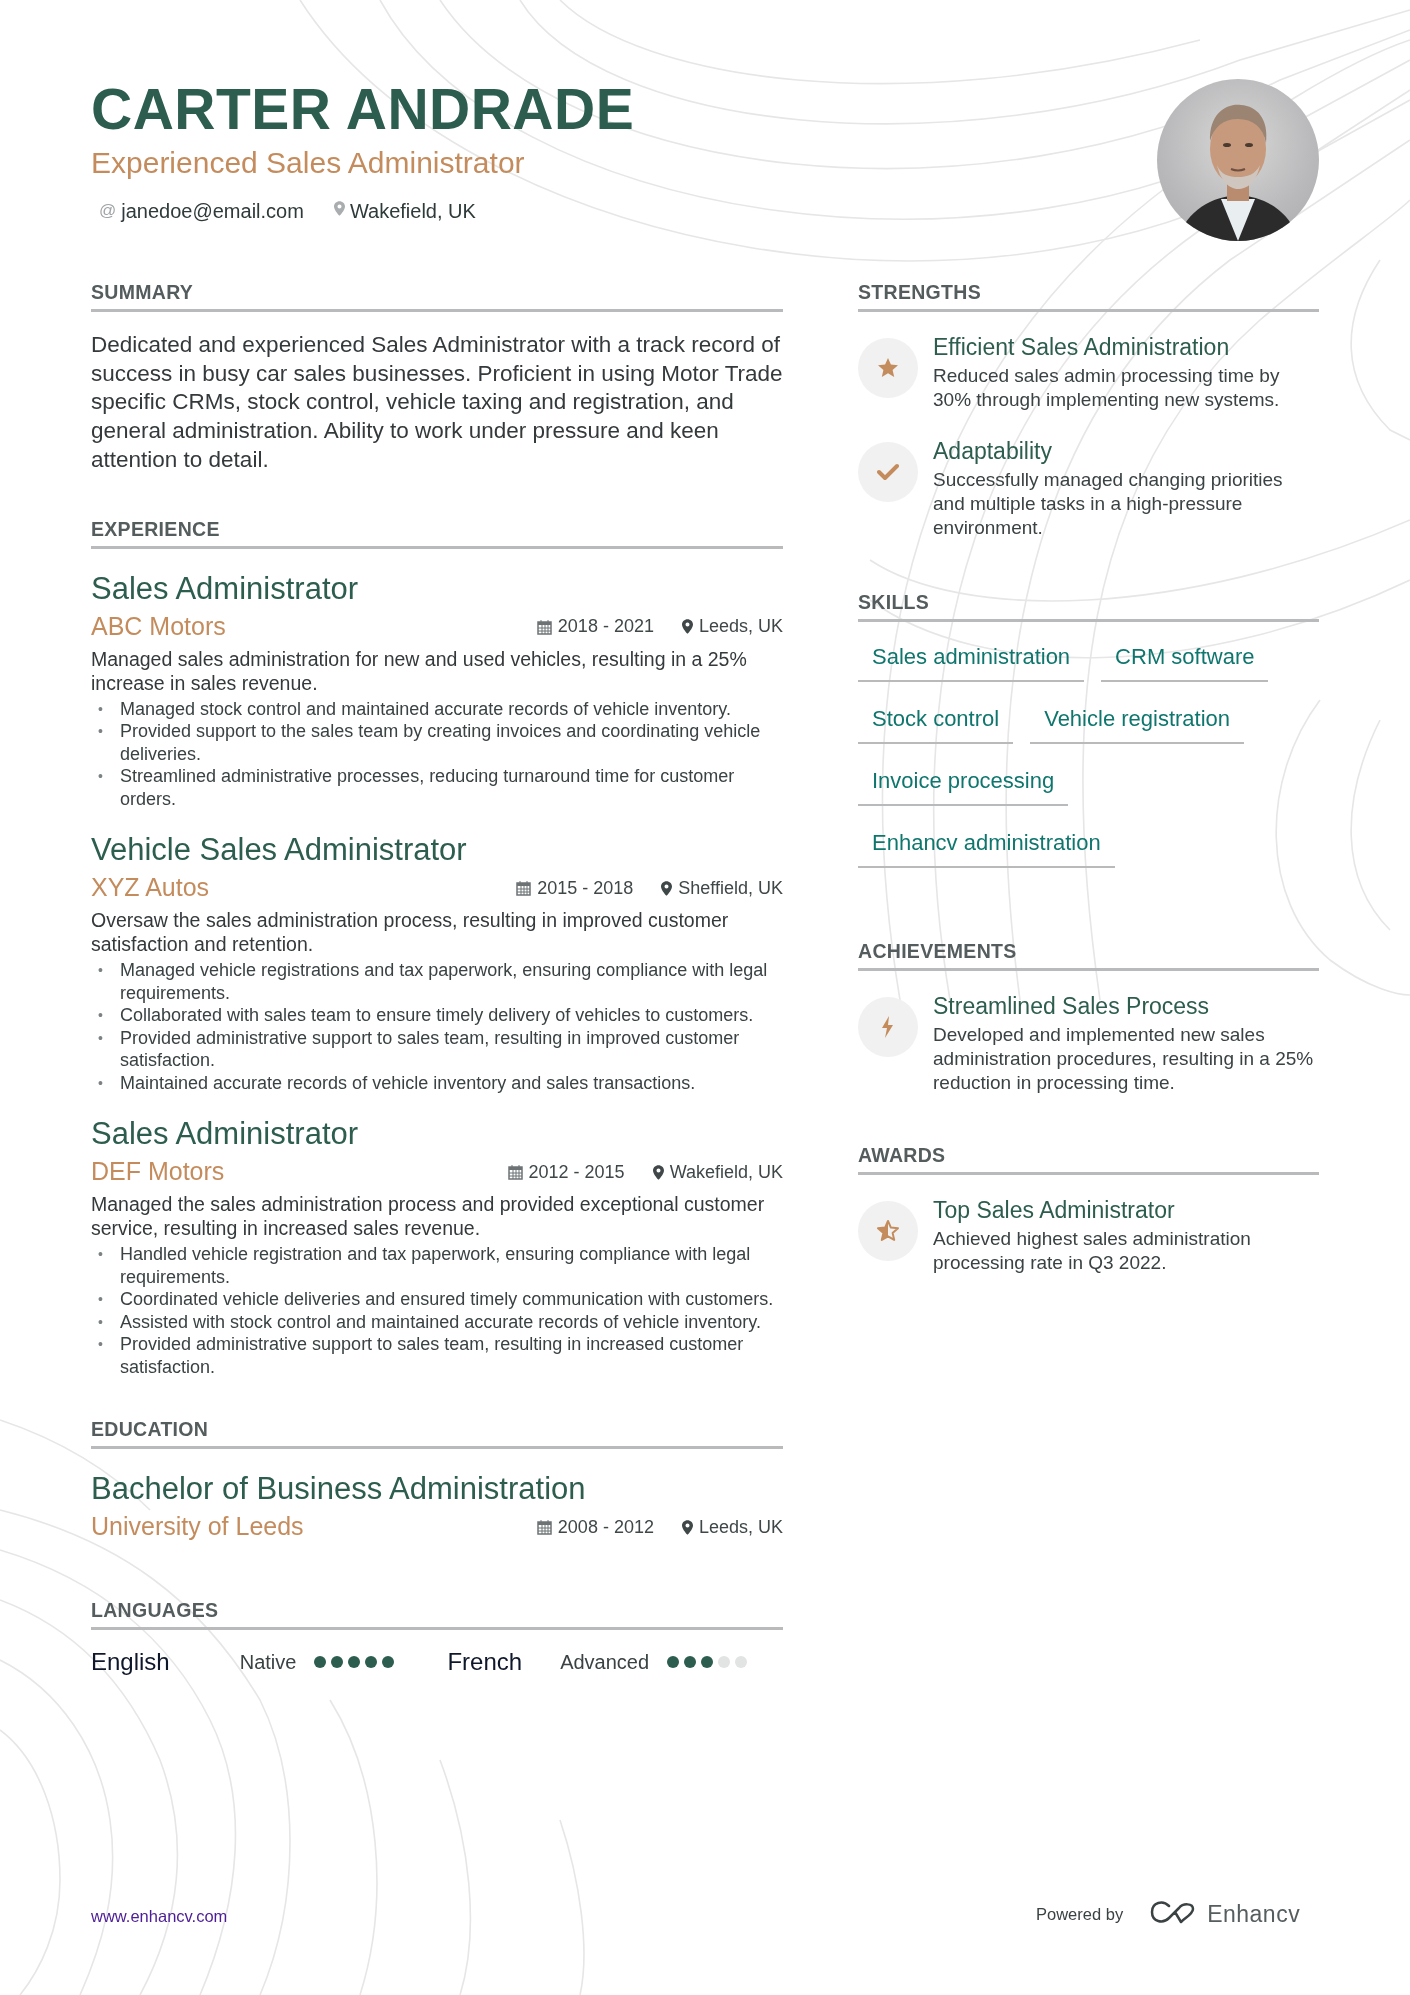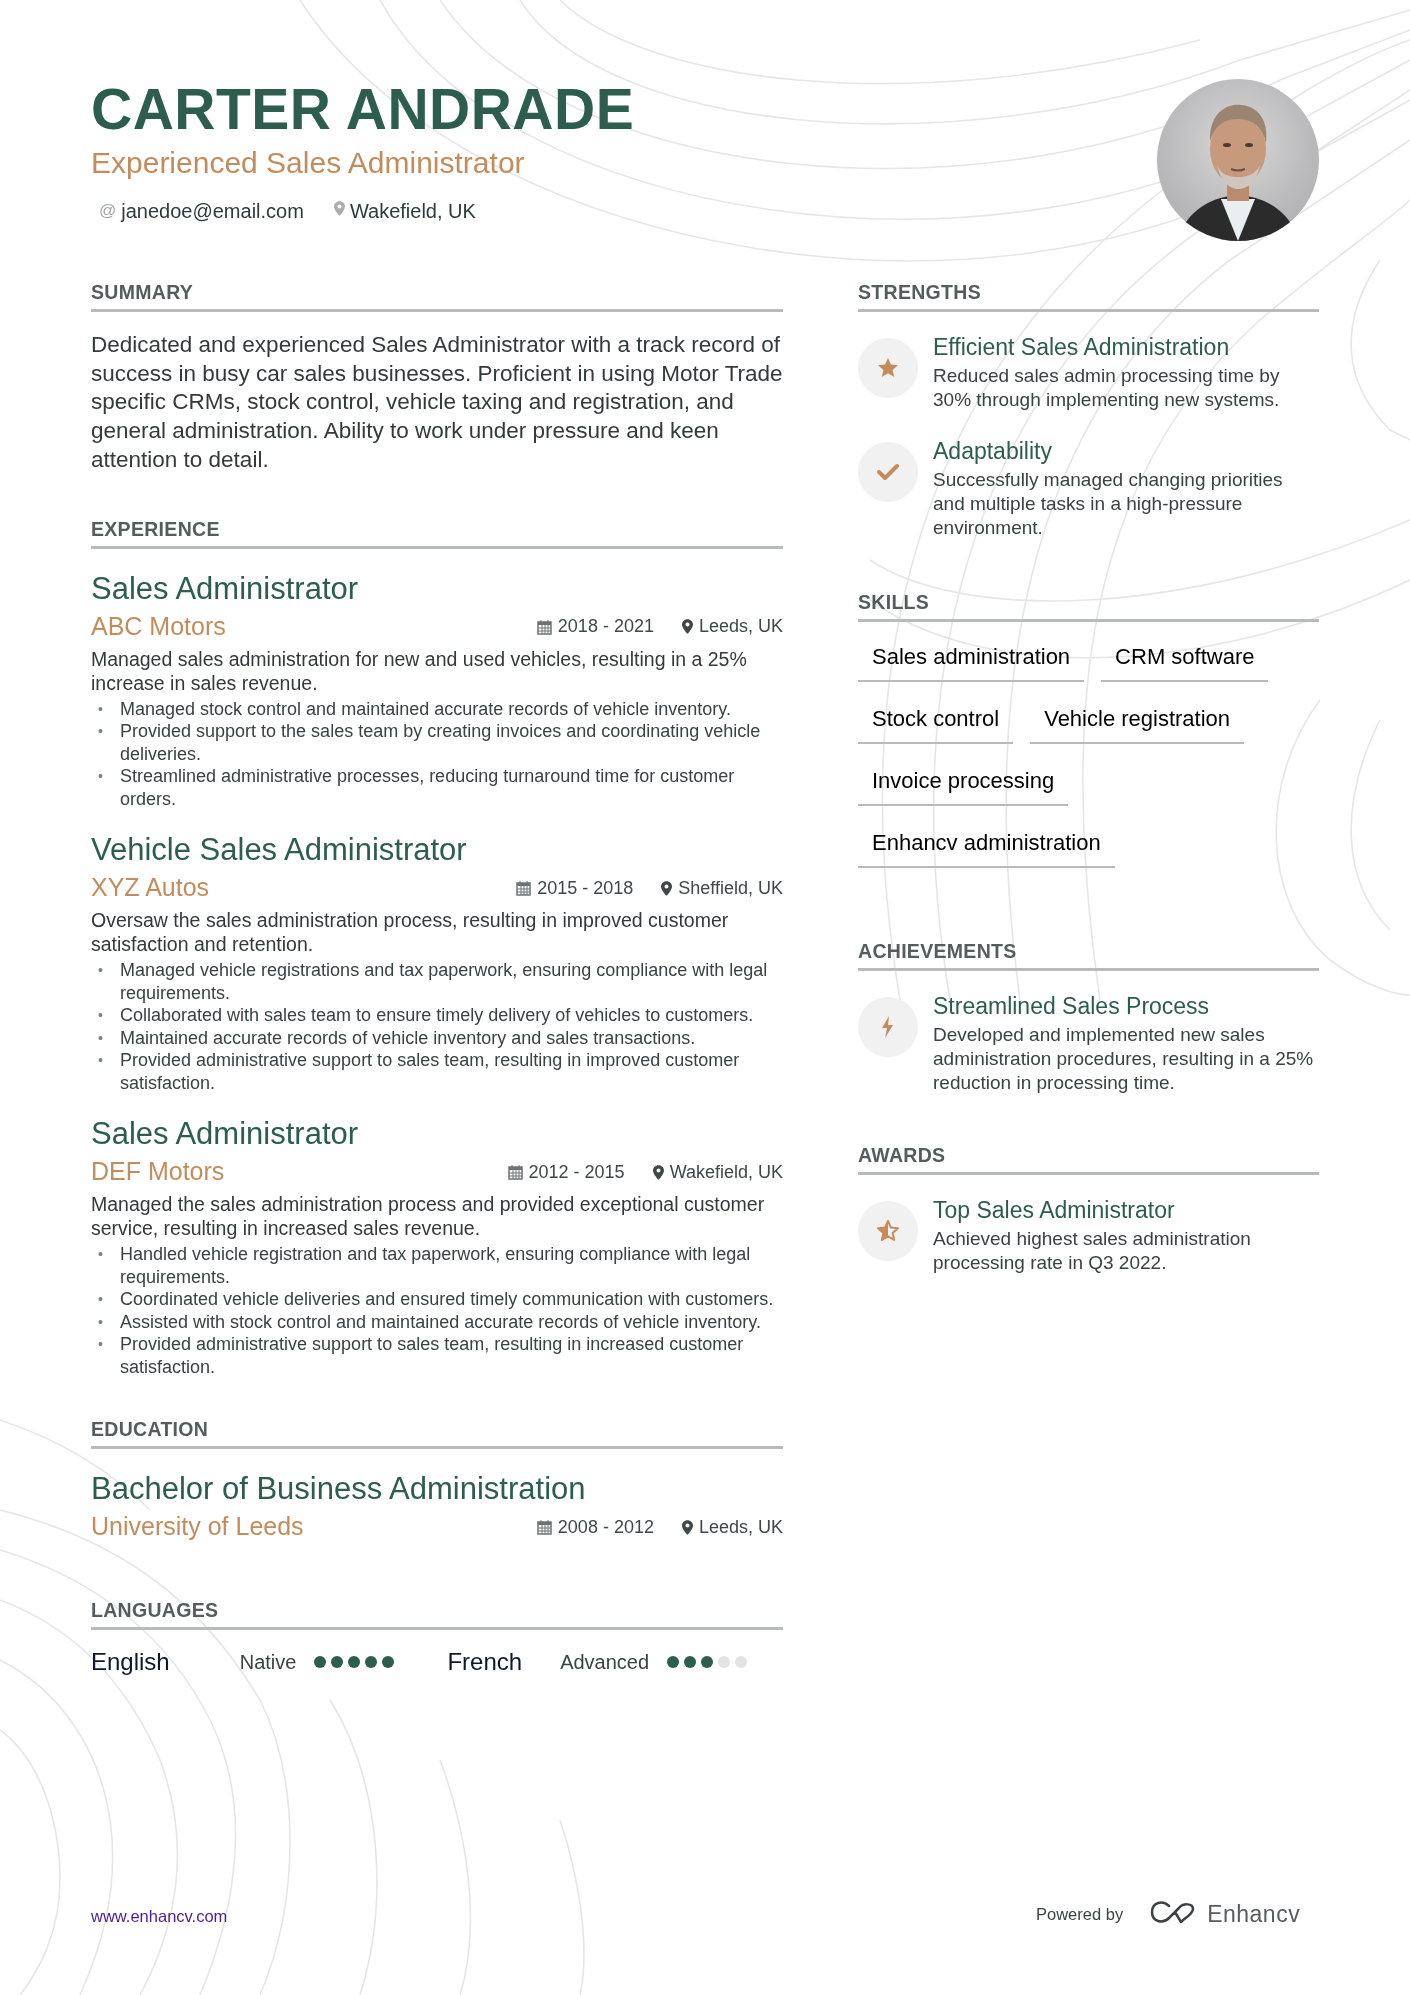--- a/index.html
+++ b/index.html
@@ -44,21 +44,21 @@
   .dot { width: 12px; height: 12px; border-radius: 50%; background: #2d5d4f; margin-right: 5px; }
   .dot.off { background: #e2e3e3; }
 
   .feat { display: flex; margin-top: 0; }
   .feat-ic { width: 60px; height: 60px; border-radius: 50%; background: #f1f1f1; flex: none; display: flex; align-items: center; justify-content: center; margin-top: 6px; }
   .feat-body { margin-left: 15px; }
   .feat-title { font-size: 23px; color: #2d5d4f; line-height: 30px; }
   .feat-desc { font-size: 19px; color: #3a4244; line-height: 24px; margin-top: 2px; }
 
   .skills { display: flex; flex-wrap: wrap; margin-top: 14px; }
-  .skill { font-size: 22px; color: #000000; padding: 7px 14px 9px 14px; border-bottom: 2px solid #b8babb; margin-right: 17px; margin-bottom: 16px; line-height: 28px; }
+  .skill { font-size: 22px; color: #0f766e; padding: 7px 14px 9px 14px; border-bottom: 2px solid #b8babb; margin-right: 17px; margin-bottom: 16px; line-height: 28px; }
 
   .footer-left { position: absolute; left: 91px; top: 1907px; font-size: 16.5px; color: #4c1d95; }
   .footer-right { position: absolute; left: 1036px; top: 1900px; display: flex; align-items: center; }
   .powered { font-size: 16.5px; color: #3a4244; margin-right: 26px; }
   .brand { font-size: 23px; color: #555d5f; margin-left: 10px; letter-spacing: 0.5px; }
 </style>
 </head>
 <body>
 
 <svg class="bg" viewBox="0 0 1410 1995" fill="none" stroke="#e6e6e6" stroke-width="1.6">
@@ -184,22 +184,22 @@
                   </svg>
                 </span>
                 <span>Sheffield, UK</span>
               </div>
           </div>
         </div>
         <p class="desc">Oversaw the sales administration process, resulting in improved customer satisfaction and retention.</p>
         <ul class="bullets">
           <li>Managed vehicle registrations and tax paperwork, ensuring compliance with legal requirements.</li>
           <li>Collaborated with sales team to ensure timely delivery of vehicles to customers.</li>
+          <li>Provided administrative support to sales team, resulting in improved customer satisfaction.</li>
           <li>Maintained accurate records of vehicle inventory and sales transactions.</li>
-          <li>Provided administrative support to sales team, resulting in improved customer satisfaction.</li>
         </ul>
       </div>
 
       <div class="exp" style="margin-top:20px;">
         <div class="role">Sales Administrator</div>
         <div class="company-row">
           <div class="company">DEF Motors</div>
           <div class="meta">
             <div class="m">
                 <span class="ic">

